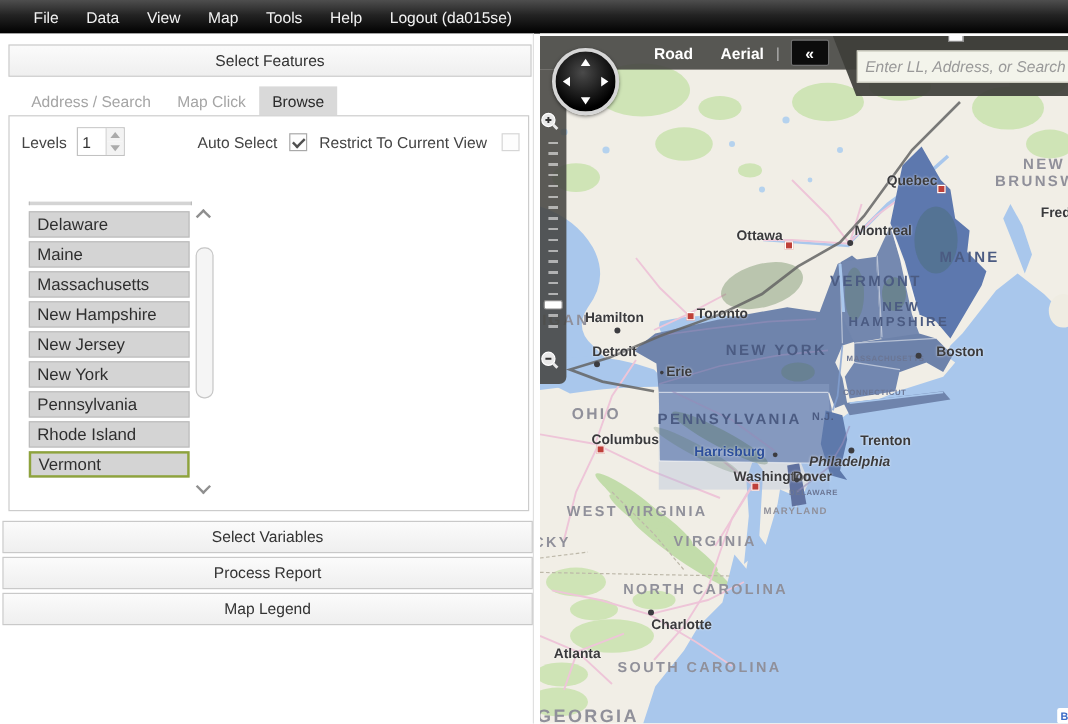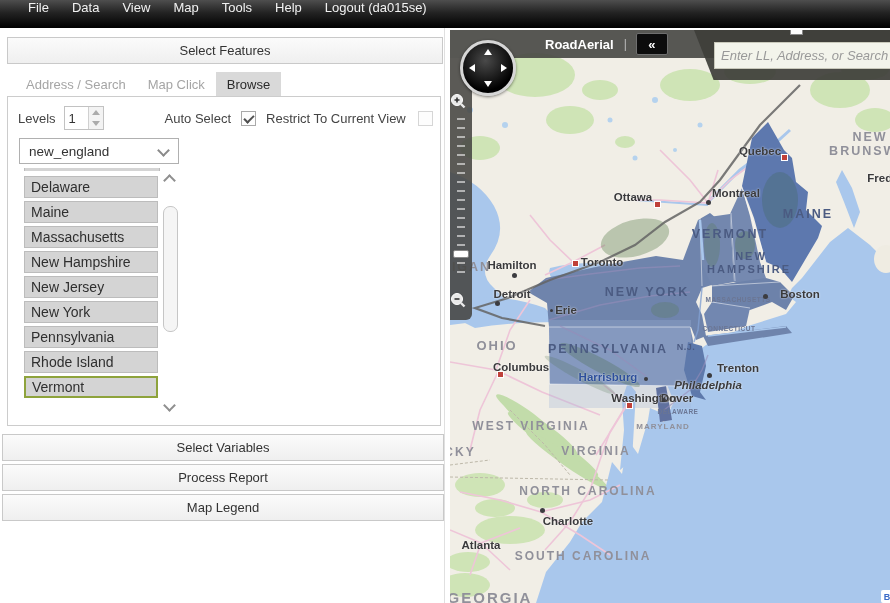--- a/index.html
+++ b/index.html
@@ -1,20 +1,20 @@
 <!DOCTYPE html>
 <html><head>
 <meta charset="utf-8">
 <style>
   html,body{margin:0;padding:0;width:890px;height:603px;overflow:hidden;
     font-family:"Liberation Sans","DejaVu Sans",sans-serif;background:#fff;}
   
   #menubar{position:absolute;left:0;top:0;width:890px;height:28px;
     background:linear-gradient(180deg,#4e4e4e 0%,#232323 45%,#000 100%);
-    display:flex;align-items:flex-start;gap:23px;padding-left:28px;box-sizing:border-box;}
+    display:flex;align-items:center;gap:23px;padding-left:28px;box-sizing:border-box;}
   .menu-item{color:#f2f2f2;font-size:13px;cursor:default;white-space:nowrap;}
   
   #panel{position:absolute;left:0;top:28px;width:444px;height:575px;background:#fff;border-right:1px solid #e0e0e0;}
   .big-btn{position:absolute;left:7px;width:436px;height:27px;background:linear-gradient(180deg,#fbfbfb,#efefef);
     border:1px solid #c9c9c9;box-sizing:border-box;display:flex;align-items:center;justify-content:center;
     font-size:13px;color:#333;}
   #tabs{position:absolute;left:15px;top:44px;height:25px;display:flex;}
   .tab{font-size:13px;color:#a5a5a5;padding:5px 11px 6px 11px;}
   .tab.active{color:#2b2b2b;background:#d9d9d9;}
   #groupbox{position:absolute;left:7px;top:68px;width:434px;height:330px;border:1px solid #cccccc;box-sizing:border-box;background:#fff;}
@@ -117,24 +117,20 @@
               <span class="tri-dn"></span>
             </span>
         </span>
       </span>
       <span class="chk-label" style="margin-left:61px;">Auto Select</span>
       <span class="checkbox checked" style="margin-left:10px;"></span>
       <span class="chk-label" style="margin-left:10px;">Restrict To Current View</span>
       <span class="checkbox" style="margin-left:12px;border-color:#d6d6d6;"></span>
     </div>
 
-    <div id="dropdown">
-      <span>new_england</span>
-      <span class="chev" id="dd-chev"></span>
-    </div>
 
     <div id="listbox">
       <div class="list-sliver"></div>
       <div class="list-item" style="top:8px;">Delaware</div>
       <div class="list-item" style="top:33px;">Maine</div>
       <div class="list-item" style="top:58px;">Massachusetts</div>
       <div class="list-item" style="top:83px;">New Hampshire</div>
       <div class="list-item" style="top:108px;">New Jersey</div>
       <div class="list-item" style="top:133px;">New York</div>
       <div class="list-item" style="top:158px;">Pennsylvania</div>
@@ -335,21 +331,21 @@
   <span class="mk dark" style="left:100px;top:279px;width:3px;height:3px;"></span>
   <span class="mk red" style="left:47px;top:341px;"></span>
   <span class="mk dark" style="left:257px;top:343px;"></span>
   <span class="mk red" style="left:176px;top:372px;"></span>
   <span class="mk dark" style="left:212px;top:368px;width:4px;height:4px;"></span>
   <span class="mk dark" style="left:90px;top:478px;"></span>
   <span class="mk dark" style="left:194px;top:347px;width:4px;height:4px;"></span>
 
   <div id="topbar">
     <span class="bar-btn" style="margin-left:95px;">Road</span>
-    <span class="bar-btn" style="">Aerial</span>
+    <span class="bar-btn" style="margin-left:23px;">Aerial</span>
     <span style="color:#bbb;margin-left:10px;font-size:12px;">|</span>
     <div id="collapse-btn" style="margin-left:9px;">«</div>
   </div>
 
   <div id="search-wrap"></div>
   <input id="search-input" style="left: 264px;" placeholder="Enter LL, Address, or Search t">
   <div id="artifact"></div>
 
   <div id="zoomstrip">
     <svg class="zoom-btn" style="top:35px;" viewBox="0 0 16 16">

